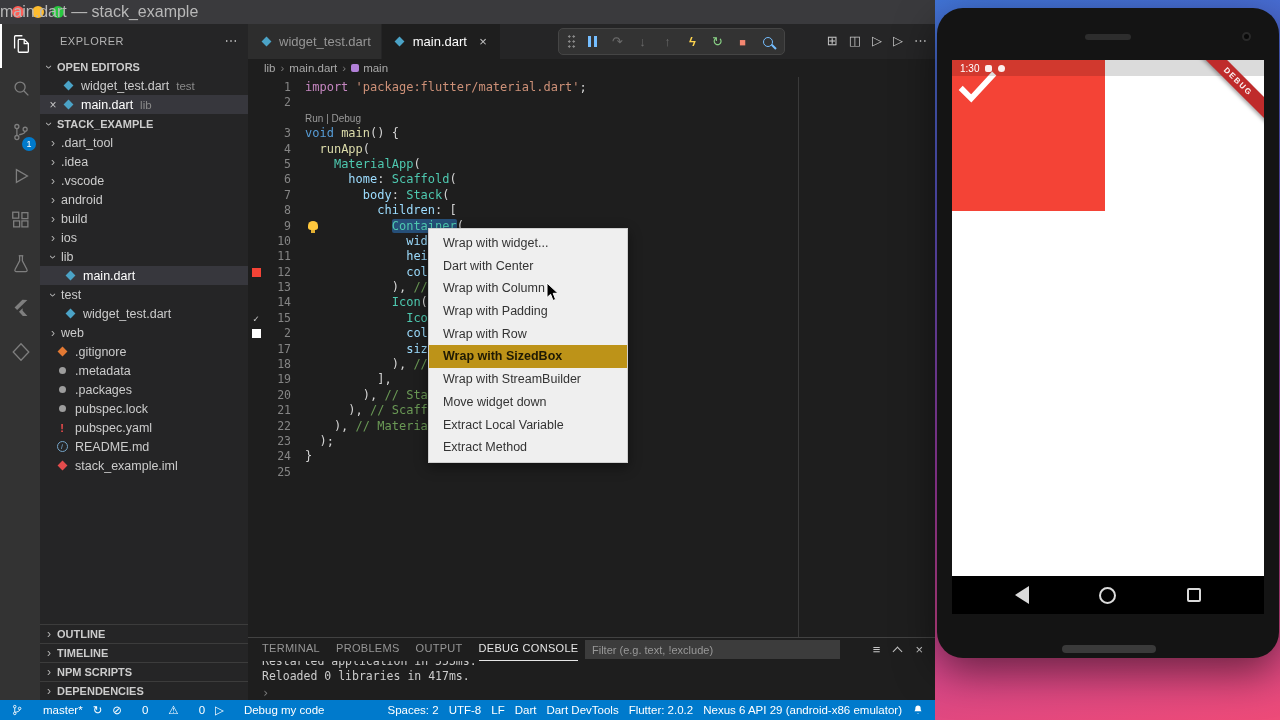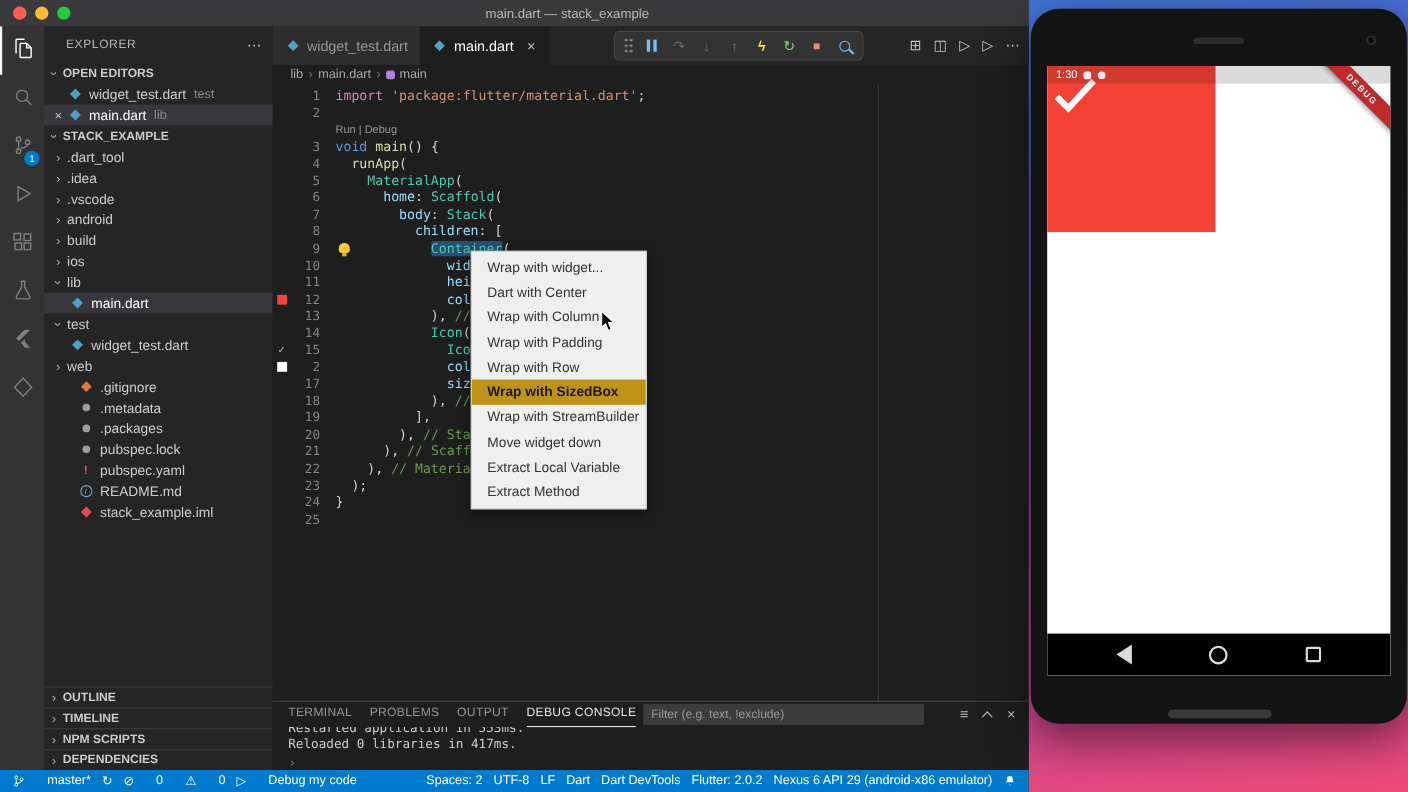--- a/index.html
+++ b/index.html
@@ -8,42 +8,42 @@
   .desktop{position:relative;width:1280px;height:720px;overflow:hidden;
     background:linear-gradient(172deg,#2e87de 0%,#5f55c9 38%,#a43da8 68%,#ee4b78 100%)}
 
   
   .vscode{position:absolute;left:0;top:0;width:935px;height:720px;background:#1e1e1e;display:flex;flex-direction:column}
   .titlebar{height:24px;background:#3a3a3d;display:flex;align-items:center;position:relative;flex:0 0 auto}
   .tl{width:12px;height:12px;border-radius:50%;display:inline-block}
   .tl.red{background:#ff5f57;margin-left:12px}
   .tl.yellow{background:#febc2e;margin-left:8px}
   .tl.green{background:#28c840;margin-left:8px}
-  .titlebar .title{position:absolute;left:0;right:345px;text-align:right;font-size:12px;color:#b8b8b8;pointer-events:none}
+  .titlebar .title{position:absolute;left:0;right:345px;text-align:left;font-size:16px;color:#b8b8b8;pointer-events:none}
   .workbench{flex:1;display:flex;min-height:0}
 
   
   .activitybar{width:40px;background:#333333;display:flex;flex-direction:column;align-items:center;flex:0 0 auto}
   .ab-item{width:40px;height:44px;display:flex;align-items:center;justify-content:center;color:#7f7f7f;position:relative;cursor:pointer;border-left:2px solid transparent}
   .ab-item.active{color:#ffffff;border-left:2px solid #ffffff}
   .ab-item svg{width:22px;height:22px}
   .ab-item svg *{stroke:currentColor;fill:none;stroke-width:1.4}
   .ab-badge{position:absolute;right:4px;bottom:5px;min-width:14px;height:14px;border-radius:8px;color:#fff;font-size:9px;display:flex;align-items:center;justify-content:center;padding:0 3px}
 
   
   .sidebar{width:208px;background:#252526;color:#cccccc;flex:0 0 auto;font-size:12.5px;position:relative;overflow:hidden}
   .sb-title{height:33px;display:flex;align-items:center;padding:0 10px 0 20px;font-size:11px;letter-spacing:.5px;color:#b3b3b3}
   .sb-title .more{margin-left:auto;cursor:pointer;color:#cccccc;font-size:13px}
   .sb-header{height:19px;display:flex;align-items:center;font-size:11px;font-weight:bold;color:#cccccc;padding-left:4px;cursor:pointer;white-space:nowrap}
   .chev{display:inline-block;width:10px;text-align:center;color:#b0b0b0;font-size:12px;font-weight:normal;margin-right:3px;transform:none}
   .chev.exp{transform:rotate(90deg)}
   .row{height:19px;display:flex;align-items:center;cursor:pointer;white-space:nowrap;overflow:hidden}
   .row.selected{background:#37373d;color:#ffffff}
   .row.folder{padding-left:8px}
-  .row.rootfile{padding-left:30px}
+  .row.rootfile{padding-left:14px}
   .row.nested{padding-left:22px}
   .row.oe{padding-left:6px}
   .close-slot{width:14px;text-align:center;color:#c5c5c5;font-size:12px;flex:0 0 auto}
   .fi{width:16px;display:inline-flex;align-items:center;justify-content:center;margin-right:5px;flex:0 0 auto;font-size:10px}
   .dm{width:7px;height:7px;transform:rotate(45deg);display:inline-block}
   .dm.dart{background:#4ba3c7}
   .dm.git{background:#e37933}
   .dm.iml{background:#e34c4c}
   .bang{color:#f14c4c;font-weight:bold;font-size:11px}
   .info{color:#75a5c9;border:1px solid #75a5c9;border-radius:50%;width:11px;height:11px;line-height:9px;font-size:8px;text-align:center;font-style:italic}
@@ -89,21 +89,21 @@
   .lnum{width:27px;flex:0 0 auto;text-align:right;color:#858585;font-size:11.5px;cursor:pointer}
   .ltext{padding-left:14px;white-space:pre;color:#d4d4d4}
   .tk-k{color:#569cd6}.tk-m{color:#c586c0}.tk-s{color:#ce9178}.tk-c{color:#4ec9b0}
   .tk-p{color:#9cdcfe}.tk-f{color:#dcdcaa}.tk-nu{color:#b5cea8}.tk-g{color:#6a9955}.tk-w{color:#d4d4d4}
   .tk-sel{background:#264f78;border-radius:2px}
   .codelens .ltext{font-family:"Liberation Sans",sans-serif;font-size:10px;color:#999999}
   .lens-link{cursor:pointer}
   .bulb{position:absolute;left:60px;top:2px;width:10px;height:9px;border-radius:50% 50% 30% 30%;background:#ffc83d;cursor:pointer;z-index:3}
   .bulb::after{content:"";position:absolute;left:3px;top:9px;width:4px;height:3px;background:#e3b032}
 
-  .ctx{position:absolute;left:180px;top:151px;width:160px;background:#efefef;border:1px solid #cfcfcf;box-shadow:0 4px 12px rgba(0,0,0,.45);padding:3px 0;z-index:20;font-family:"Liberation Sans",sans-serif}
+  .ctx{position:absolute;left:180px;top:151px;width:200px;background:#efefef;border:1px solid #cfcfcf;box-shadow:0 4px 12px rgba(0,0,0,.45);padding:3px 0;z-index:20;font-family:"Liberation Sans",sans-serif}
   .ctx-item{height:22.7px;line-height:22.7px;padding-left:14px;font-size:12.5px;color:#333333;cursor:pointer;white-space:nowrap;overflow:hidden}
   .ctx-item.hl{color:#1f1a04;font-weight:bold}
   .cursor{position:absolute;left:298px;top:205px;z-index:50}
 
   
   .panel{flex:0 0 63px;border-top:1px solid #424242;display:flex;flex-direction:column;background:#1e1e1e}
   .panel-bar{height:23px;display:flex;align-items:center;padding-left:14px;position:relative;flex:0 0 auto}
   .ptabs{display:flex;height:23px}
   .ptab{font-size:11px;letter-spacing:.3px;color:#969696;margin-right:16px;line-height:21px;cursor:pointer;white-space:nowrap}
   .ptab.active{color:#e7e7e7;border-bottom:1px solid #e7e7e7}

